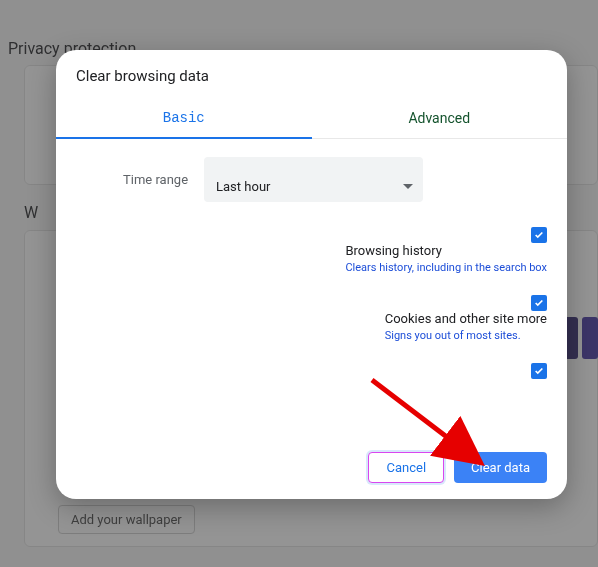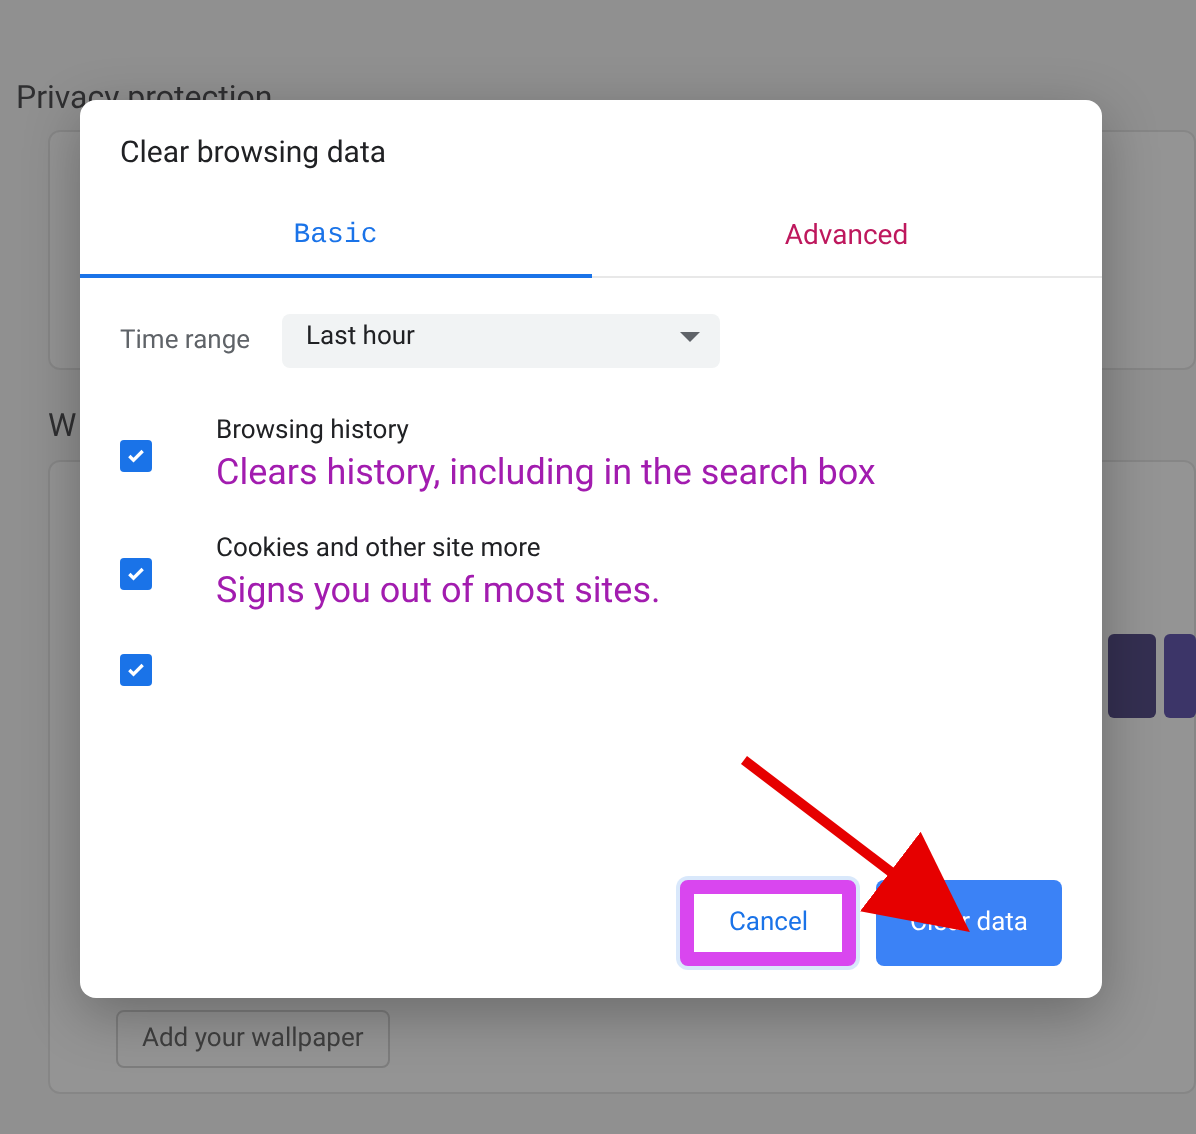--- a/index.html
+++ b/index.html
@@ -93,102 +93,104 @@
       color: #444;
     }
     .bg-footer-link {
       font-size: 13px;
       color: #1a73e8;
       text-decoration: underline;
     }
     .dialog {
       position: absolute;
       top: 50px;
-      left: 40px;
+      left: 56px;
       width: 511px;
       background: #fff;
-      border-radius: 8px;
+      border-radius: 20px;
       box-shadow: 0 8px 28px rgba(0,0,0,0.28);
       display: flex;
       flex-direction: column;
       height: 449px;
     }
     .dialog-title {
       padding: 17px 20px 14px 20px;
       font-size: 15px;
       color: #202124;
       font-weight: 400;
     }
     .tabs {
       display: flex;
       border-bottom: 1px solid #e8e8e8;
     }
     .tab {
       flex: 1;
       text-align: center;
       padding: 11px 0 12px 0;
       font-size: 14px;
-      color: #be185d;
+      color: #14532d;
       cursor: pointer;
       position: relative;
     }
     .tab.active {
       color: #1a73e8;
       font-weight: 500;
       font-family: Liberation Mono, monospace;
     }
     .tab.active::after {
       content: "";
       position: absolute;
       left: 0;
       right: 0;
       bottom: -1px;
       height: 2px;
       background: #1a73e8;
     }
     .body-area {
       padding: 18px 20px 0 20px;
       flex: 1;
+      margin-left: 47px;
     }
     .time-row {
       display: flex;
       align-items: center;
       gap: 16px;
       margin-bottom: 24px;
     }
     .time-label {
       font-size: 13px;
       color: #5f6368;
     }
     .dropdown {
       background: #f1f3f4;
       border-radius: 4px;
-      padding: 4px 10px 8px 12px;
+      padding: 22px 10px 8px 12px;
       width: 219px;
       display: flex;
       align-items: center;
       justify-content: space-between;
       cursor: pointer;
     }
     .dropdown-val {
       font-size: 13px;
       color: #202124;
     }
     .chev {
       width: 0;
       height: 0;
       border-left: 5px solid transparent;
       border-right: 5px solid transparent;
       border-top: 5px solid #5f6368;
     }
     .check-row {
       display: flex;
-      align-items: center;
-      gap: 32px;
+      align-items: flex-end;
+      gap: 0;
       margin-bottom: 20px;
+      flex-direction: column;
     }
     .checkbox {
       width: 16px;
       height: 16px;
       background: #1a73e8;
       border-radius: 2px;
       flex-shrink: 0;
       margin-top: 1px;
       display: flex;
       align-items: center;
@@ -202,41 +204,41 @@
     .check-text {
       display: flex;
       flex-direction: column;
       gap: 3px;
     }
     .check-label {
       font-size: 13px;
       color: #202124;
     }
     .check-desc {
-      font-size: 18px;
-      color: #a21caf;
+      font-size: 11px;
+      color: #1d4ed8;
     }
     .footer {
       padding: 14px 20px 16px 20px;
       display: flex;
       justify-content: flex-end;
       gap: 10px;
     }
     .btn {
       padding: 7px 17px;
       font-size: 13px;
       border-radius: 4px;
       cursor: pointer;
       border: none;
       font-family: inherit;
     }
     .btn-cancel {
       background: #fff;
       color: #1a73e8;
-      border: 7px solid #d946ef;
+      border: 1px solid #d946ef;
       box-shadow: 0 0 0 2px rgba(185, 213, 247, 0.55);
     }
     .btn-clear {
       background: #3b82f6;
       color: #fff;
     }
     .arrow-svg {
       position: absolute;
       top: 370px;
       left: 362px;

